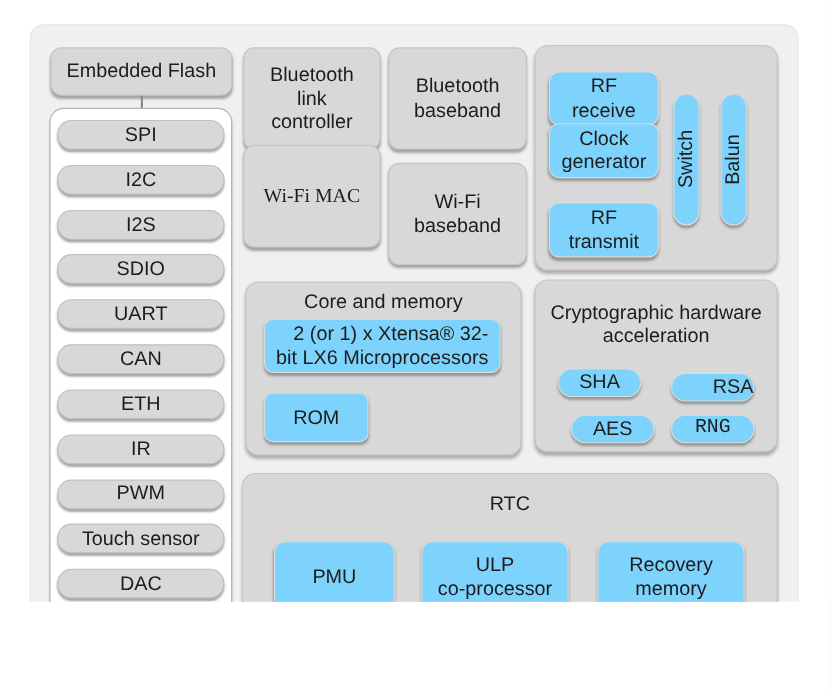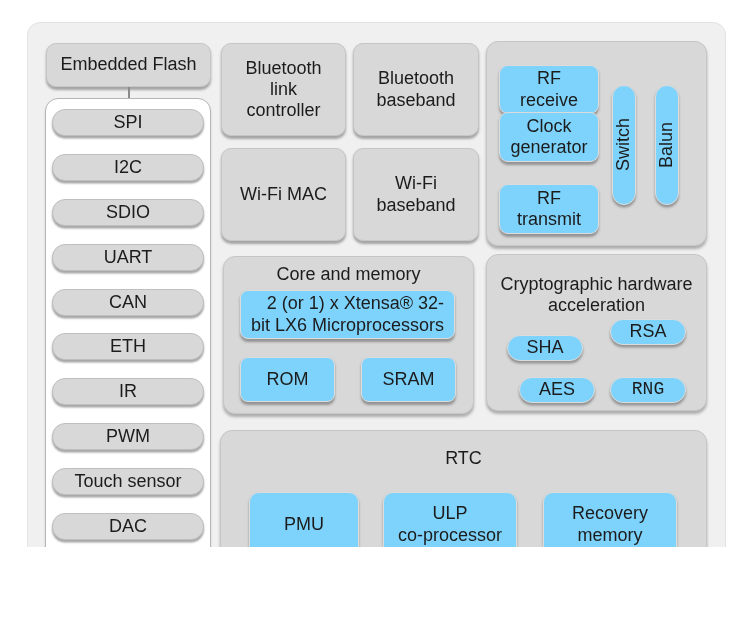--- a/index.html
+++ b/index.html
@@ -82,21 +82,21 @@
     box-shadow: 0 2.5px 2px rgba(0,0,0,0.35);
     display: flex;
     align-items: center;
     justify-content: center;
     box-sizing: border-box;
   }
 
   
   #bt-link   { left: 193px; top: 20px;  width: 125px; height: 93px; border-radius: 10px; }
   #bt-bb     { left: 325px; top: 20px;  width: 126px; height: 93px; border-radius: 10px; }
-  #wifi-mac  { left: 193px; top: 125px; width: 125px; height: 93px; border-radius: 10px; }
+  #wifi-mac  { left: 193px; top: 109px; width: 125px; height: 93px; border-radius: 10px; font-family: Liberation Serif, serif; }
   #wifi-bb   { left: 325px; top: 125px; width: 126px; height: 93px; border-radius: 10px; }
 
   
   #rf-section { left: 458px; top: 18px; width: 221px; height: 205px; }
   #rf-receive  { left: 12px; top: 23px;  width: 100px; height: 49px; border-radius: 9px; padding: 0 8px; }
   #clock-gen   { left: 12px; top: 70px;  width: 100px; height: 50px; border-radius: 9px; padding: 0 8px; }
   #rf-transmit { left: 12px; top: 142px; width: 100px; height: 50px; border-radius: 9px; padding: 0 8px; }
   #switch-pill { left: 125px; top: 43px; width: 24px; height: 120px; border-radius: 12px; }
   #balun-pill  { left: 168px; top: 43px; width: 24px; height: 120px; border-radius: 12px; }
   .vlabel { writing-mode: vertical-rl; transform: rotate(180deg); }
@@ -105,21 +105,21 @@
   #core-section { left: 195px; top: 233px; width: 251px; height: 158px; }
   #core-title { top: 7px; }
   #cpu-box  { left: 16px;  top: 33px;  width: 215px; height: 49px; border-radius: 8px; padding: 0 2px; text-align: right; }
   #rom-box  { left: 16px;  top: 100px; width: 95px;  height: 45px; border-radius: 8px; }
   #sram-box { left: 137px; top: 100px; width: 95px;  height: 45px; border-radius: 8px; }
 
   
   #crypto-section { left: 458px; top: 231px; width: 221px; height: 157px; }
   #crypto-title { top: 19px; }
   #sha-box { left: 20px;  top: 80px;  width: 76px; height: 26px; border-radius: 13px; align-items: center; }
-  #rsa-box { left: 123px; top: 64px;  width: 76px; height: 26px; border-radius: 13px; }
+  #rsa-box { left: 123px; top: 84px;  width: 76px; height: 26px; border-radius: 13px; justify-content: flex-end; }
   #aes-box { left: 32px;  top: 122px; width: 76px; height: 26px; border-radius: 13px; }
   #rng-box { left: 123px; top: 122px; width: 76px; height: 26px; border-radius: 13px; font-family: Liberation Mono, monospace; }
 
   
   #rtc-section { left: 192px; top: 407px; width: 487px; height: 156px; }
   #rtc-title { top: 17px; }
   #pmu-box      { left: 28px;  top: 61px; width: 110px; height: 65px; border-radius: 10px; }
   #ulp-box      { left: 162px; top: 61px; width: 134px; height: 65px; border-radius: 10px; justify-content: center; }
   #recovery-box { left: 322px; top: 61px; width: 134px; height: 65px; border-radius: 10px; }
 </style>
@@ -135,20 +135,23 @@
     <div id="flash-connector"></div>
 
     <div id="periph-container">
       <div class="pill">
           <span>SPI</span>
         </div>
       <div class="pill">
           <span>I2C</span>
         </div>
       <div class="pill">
+          <span>I2S</span>
+        </div>
+      <div class="pill">
           <span>SDIO</span>
         </div>
       <div class="pill">
           <span>UART</span>
         </div>
       <div class="pill">
           <span>CAN</span>
         </div>
       <div class="pill">
           <span>ETH</span>
@@ -210,23 +213,20 @@
 
     <div class="section" id="core-section">
       <div class="section-title" id="core-title">Core and memory</div>
       <div class="box white" id="cpu-box">
         <span>2 (or 1) x Xtensa® 32-
 bit LX6 Microprocessors</span>
       </div>
       <div class="box white" id="rom-box">
         <span>ROM</span>
       </div>
-      <div class="box white" id="sram-box">
-        <span>SRAM</span>
-      </div>
     </div>
 
     <div class="section" id="crypto-section">
       <div class="section-title" id="crypto-title">Cryptographic hardware
 acceleration</div>
       <div class="box white" id="sha-box">
         <span>SHA</span>
       </div>
       <div class="box white" id="rsa-box">
         <span>RSA</span>

